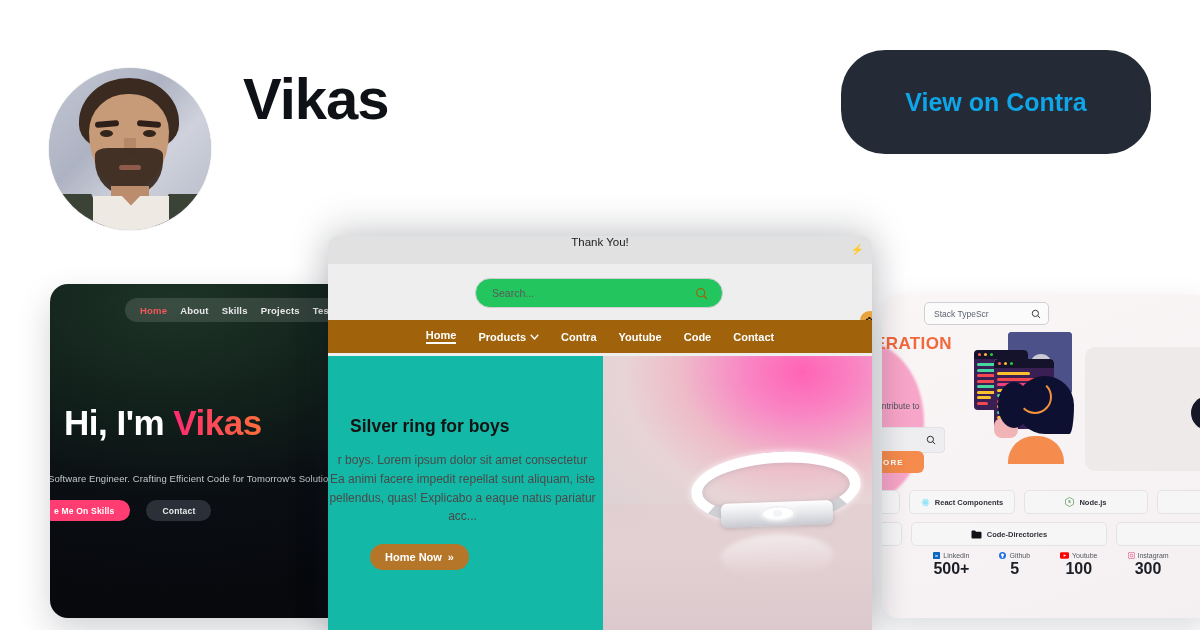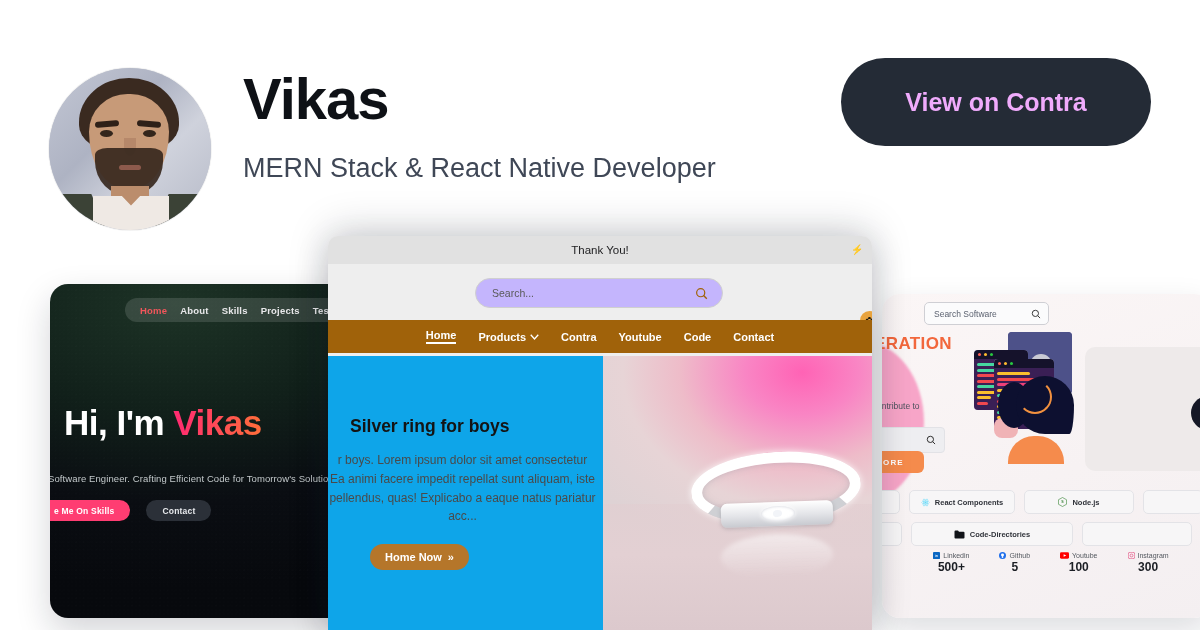--- a/index.html
+++ b/index.html
@@ -75,23 +75,23 @@
     position:absolute; left:243px; top:70px;
     font-size:58px; font-weight:700; color:#0e1116; letter-spacing:-1px;
     line-height:1;
   }
   #subtitle {
     position:absolute; left:243px; top:152px;
     font-size:27px; font-weight:400; color:#3f4756; line-height:1.2;
   }
 
   #cta {
-    position:absolute; left:841px; top:58px;
-    width:310px; height:88px; border-radius:44px;
-    background:#242b36; color:#f0abfc;
+    position:absolute; left:841px; top:50px;
+    width:310px; height:104px; border-radius:44px;
+    background:#242b36; color:#0ea5e9;
     font-size:25px; font-weight:700;
     display:flex; align-items:center; justify-content:center;
     border:none; cursor:pointer;
   }
 
   
   #showcase { position:absolute; left:0; top:236px; width:1200px; height:394px; }
 
   
   #card-left {
@@ -233,57 +233,57 @@
     display:flex; align-items:center; justify-content:center; gap:5px;
     font-size:7.5px; font-weight:600; color:#2f3239; white-space:nowrap; padding:0 10px;
   }
   .chip.blank { color:transparent; }
   #cr-stats {
     position:absolute; left:0; top:258px; width:330px;
     display:flex; justify-content:center; gap:30px; padding-left:8px;
   }
   #cr-stats .st { text-align:center; }
   #cr-stats .lbl { font-size:7px; color:#53585f; display:flex; align-items:center; gap:3px; justify-content:center; }
-  #cr-stats .val { font-size:12px; font-weight:700; color:#1b1e24; margin-top:1px; }
+  #cr-stats .val { font-size:16px; font-weight:700; color:#1b1e24; margin-top:1px; }
 
   
   #card-center {
     position:absolute; left:328px; top:0px; width:544px; height:394px;
     border-radius:10px 10px 0 0; overflow:hidden;
     background:#eeeeee;
     box-shadow:0 -6px 40px rgba(16,24,40,0.18), 0 10px 34px rgba(16,24,40,0.16);
   }
   #cc-titlebar {
     position:absolute; left:0; top:0; width:100%; height:28px;
-    background:#e1e1e1; display:flex; align-items:center; justify-content:center;
+    background:#e1e1e1; display:flex; align-items:flex-start; justify-content:center;
     font-size:11.5px; color:#1d1d1f;
   }
   #cc-titlebar .tbicon { position:absolute; right:8px; top:8px; font-size:10px; color:#2b2b2b; }
   #cc-searchwrap { position:absolute; left:0; top:28px; width:100%; height:56px; }
   #cc-search {
     position:absolute; left:147px; top:14px; width:248px; height:30px;
-    border:1px solid #cfcfcf; border-radius:16px; background:#c4b5fd;
+    border:1px solid #cfcfcf; border-radius:16px; background:#22c55e;
     display:flex; align-items:center; justify-content:space-between; padding:0 14px 0 16px;
   }
   #cc-search .ph { font-size:10.5px; color:#5a5a5a; }
   #cc-badge {
     position:absolute; right:-7px; top:47px; width:19px; height:19px; border-radius:50%;
     background:#e8a33d; display:flex; align-items:center; justify-content:center;
     font-size:10px; color:#1c1a14;
   }
   #cc-nav {
     position:absolute; left:0; top:84px; width:100%; height:33px;
     background:#a0620a; display:flex; align-items:center; justify-content:center; gap:22px;
     color:#ffffff; font-size:11px; font-weight:700;
   }
   #cc-nav .item { display:flex; align-items:center; gap:4px; }
   #cc-nav .item.active { border-bottom:2px solid #fff; padding-bottom:1px; }
   #cc-hero { position:absolute; left:0; top:120px; width:100%; height:274px; display:flex; }
   #cc-heroleft {
-    width:275px; background:#0ea5e9; position:relative;
+    width:275px; background:#14b8a6; position:relative;
     display:flex; flex-direction:column; align-items:center; justify-content:center;
     padding:0 10px;
   }
   #cc-h1 { font-size:17.5px; font-weight:700; color:#141414; margin:0 0 14px 12px; align-self:flex-start; }
   #cc-desc {
     font-size:12px; color:#4a4a4a; text-align:center; line-height:1.55;
     width:280px; margin-left:-6px; white-space:pre-line;
   }
   #cc-shop {
     margin-top:18px; margin-right:92px;
@@ -349,21 +349,20 @@
       <div class="av-beard"></div>
       <div class="av-mouth"></div>
       <div class="av-neck"></div>
       <div class="av-suit-l"></div>
         <div class="av-suit-r"></div>
       <div class="av-shirt"></div>
     </div>
   </div>
 
   <div id="name">Vikas</div>
-  <div id="subtitle">MERN Stack &amp; React Native Developer</div>
 
   <button id="cta">View on Contra</button>
 </div>
 
 <div id="showcase">
 
   <div id="card-left">
     <div class="noise"></div>
 
     <div id="pf-nav">
@@ -388,21 +387,21 @@
 
     <div id="pf-teal">
         <div class="shade"></div>
       </div>
   </div>
 
   <div id="card-right">
     <div id="cr-pinkblob"></div>
 
     <div id="cr-search">
-      <span class="ph">Search Software</span>
+      <span class="ph">Stack TypeScr</span>
       <svg width="10" height="10" viewBox="0 0 16 16">
         <circle cx="7" cy="7" r="5" fill="none" stroke="#3c3c3c" stroke-width="1.6"></circle>
         <line x1="10.6" y1="10.6" x2="14.5" y2="14.5" stroke="#3c3c3c" stroke-width="1.6"></line>
       </svg>
     </div>
 
     <div id="cr-heading">ERATION</div>
     <div id="cr-body">dge. Contribute to</div>
 
     <div id="cr-search2">
@@ -471,32 +470,32 @@
         <div class="chip blank" style="width:58px"></div>
         <div class="chip" style="width:106px">
           <svg width="9" height="9" viewBox="0 0 20 20">
             <circle cx="10" cy="10" r="2" fill="#61dafb"></circle>
             <ellipse cx="10" cy="10" rx="8.5" ry="3.4" fill="none" stroke="#61dafb" stroke-width="1"></ellipse>
             <ellipse cx="10" cy="10" rx="8.5" ry="3.4" fill="none" stroke="#61dafb" stroke-width="1" transform="rotate(60 10 10)"></ellipse>
             <ellipse cx="10" cy="10" rx="8.5" ry="3.4" fill="none" stroke="#61dafb" stroke-width="1" transform="rotate(120 10 10)"></ellipse>
           </svg>
           <span>React Components</span>
         </div>
-        <div class="chip" style="width:110px">
+        <div class="chip" style="width:124px">
           <svg width="9" height="10" viewBox="0 0 20 22">
             <polygon points="10,1 19,6 19,16 10,21 1,16 1,6" fill="none" stroke="#3c873a" stroke-width="1.4"></polygon>
             <text x="10" y="14" font-size="8" fill="#3c873a" text-anchor="middle" font-family="Liberation Sans">S</text>
           </svg>
           <span>Node.js</span>
         </div>
         <div class="chip blank" style="width:60px"></div>
       </div>
       <div class="row">
         <div class="chip" style="width:60px;justify-content:flex-start">s</div>
-        <div class="chip" style="width:162px">
+        <div class="chip" style="width:196px">
           <svg width="11" height="9" viewBox="0 0 22 18">
             <path d="M1 3a2 2 0 0 1 2-2h5l2 2.5h9a2 2 0 0 1 2 2V15a2 2 0 0 1-2 2H3a2 2 0 0 1-2-2z" fill="#111318"></path>
           </svg>
           <span>Code-Directories</span>
         </div>
         <div class="chip blank" style="width:110px"></div>
       </div>
     </div>
 
     <div id="cr-stats">

